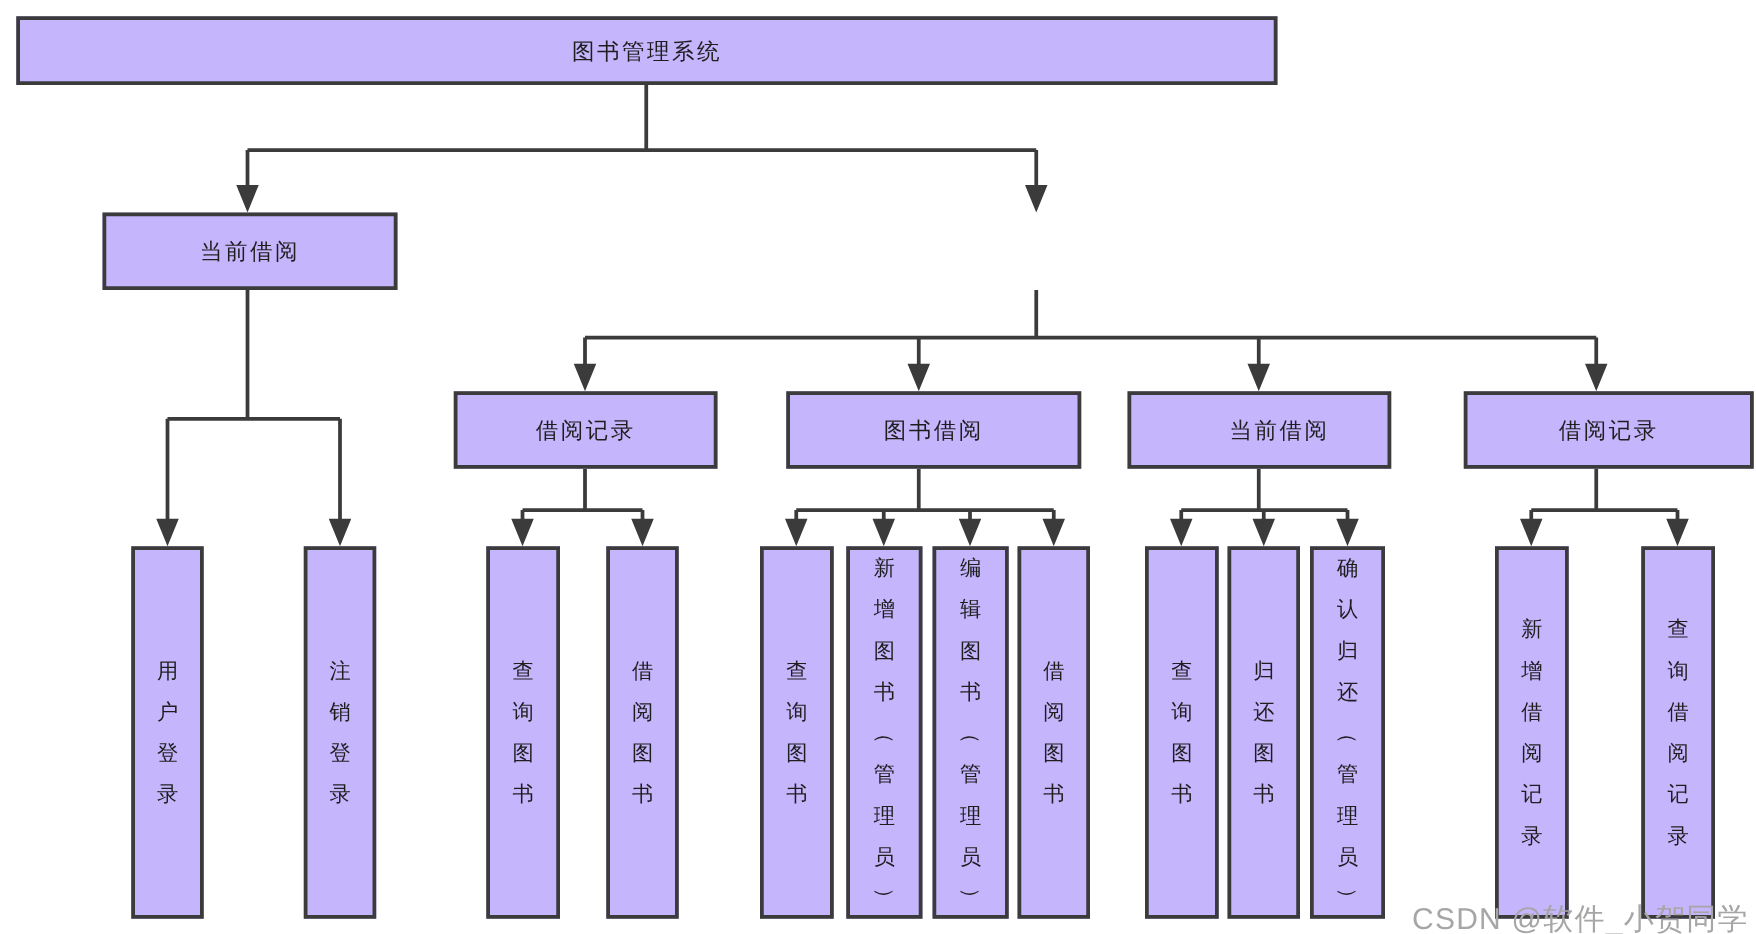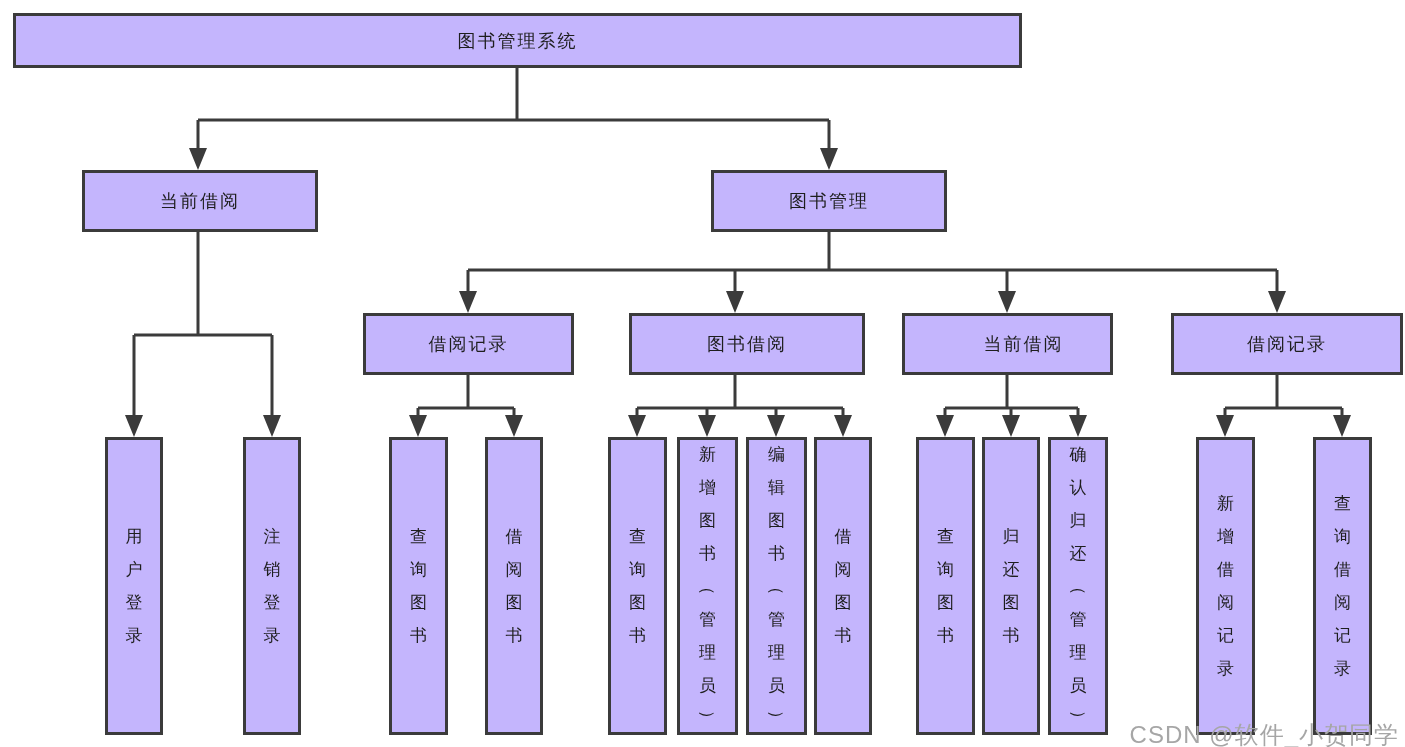--- a/index.html
+++ b/index.html
@@ -49,21 +49,20 @@
       M468 313 l-9 -22 h18 z M735 313 l-9 -22 h18 z M1007 313 l-9 -22 h18 z M1277 313 l-9 -22 h18 z
       M418 437 l-9 -22 h18 z M514 437 l-9 -22 h18 z
       M637 437 l-9 -22 h18 z M707 437 l-9 -22 h18 z M776 437 l-9 -22 h18 z M843 437 l-9 -22 h18 z
       M945 437 l-9 -22 h18 z M1011 437 l-9 -22 h18 z M1078 437 l-9 -22 h18 z
       M1225 437 l-9 -22 h18 z M1342 437 l-9 -22 h18 z"></path>
   </svg>
 
   <div class="node root h-node">图书管理系统</div>
 
   <div class="node lvl2 h-node" style="left:82px;">当前借阅</div>
-  <div class="node lvl2 h-node" style="left:711px;">图书管理</div>
 
   <div class="node lvl3 h-node" style="left:363px;">借阅记录</div>
   <div class="node lvl3 h-node" style="left:629px;width:236px;">图书借阅</div>
   <div class="node lvl3 h-node" style="left:902px;padding-left:32px;">当前借阅</div>
   <div class="node lvl3 h-node" style="left:1171px;width:232px;">借阅记录</div>
 
   <div class="node leaf" style="left:105px;width:58px;">
     <div class="vtext">
         <span>用</span>
         <span>户</span>

